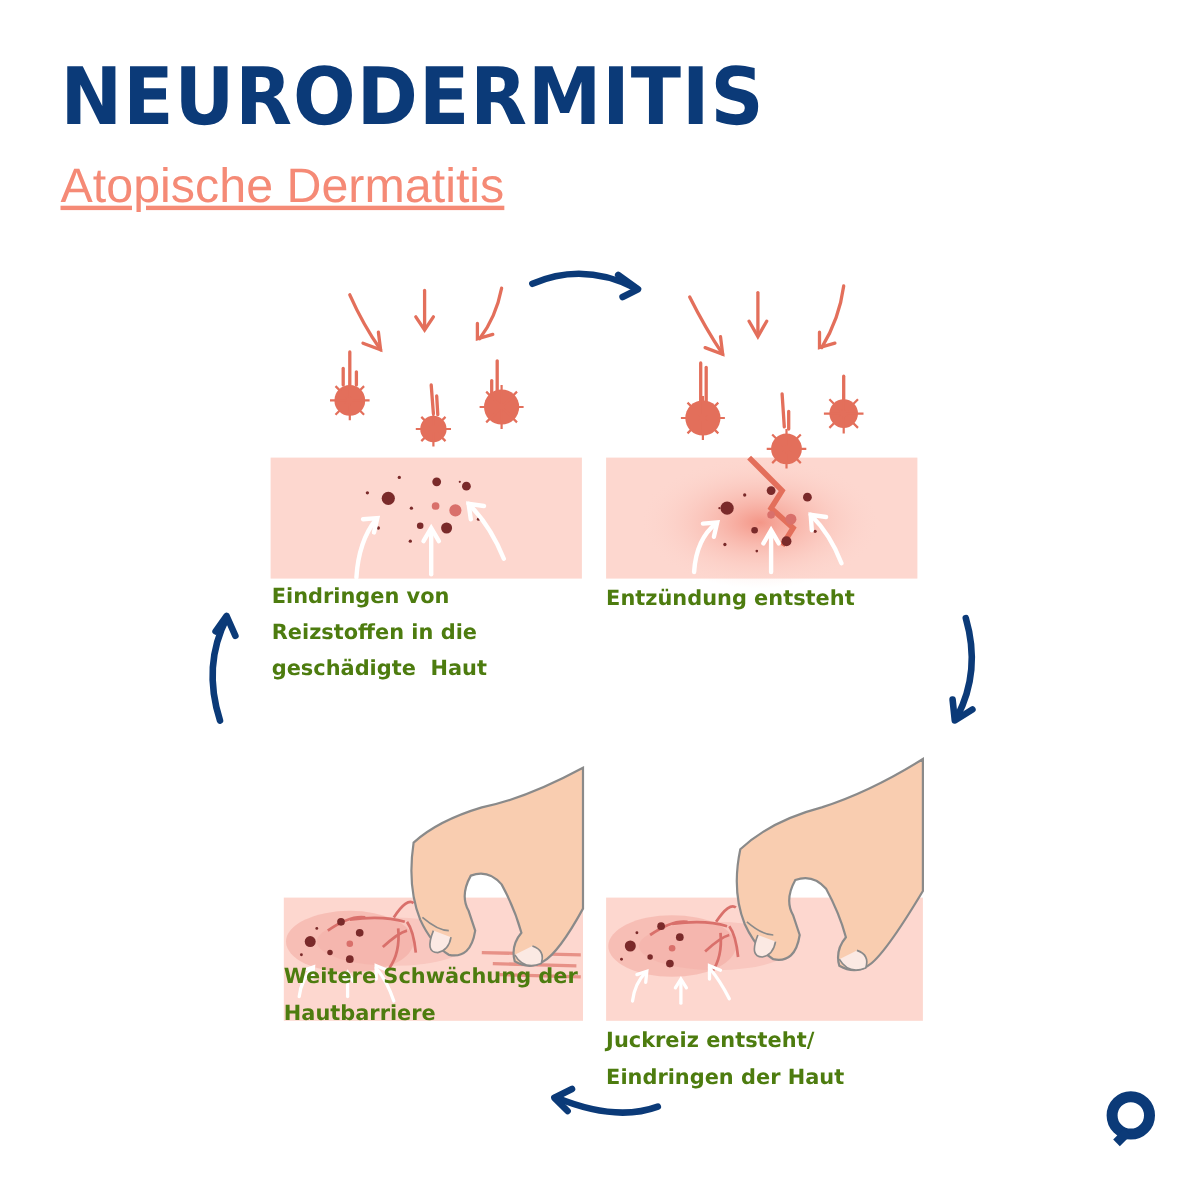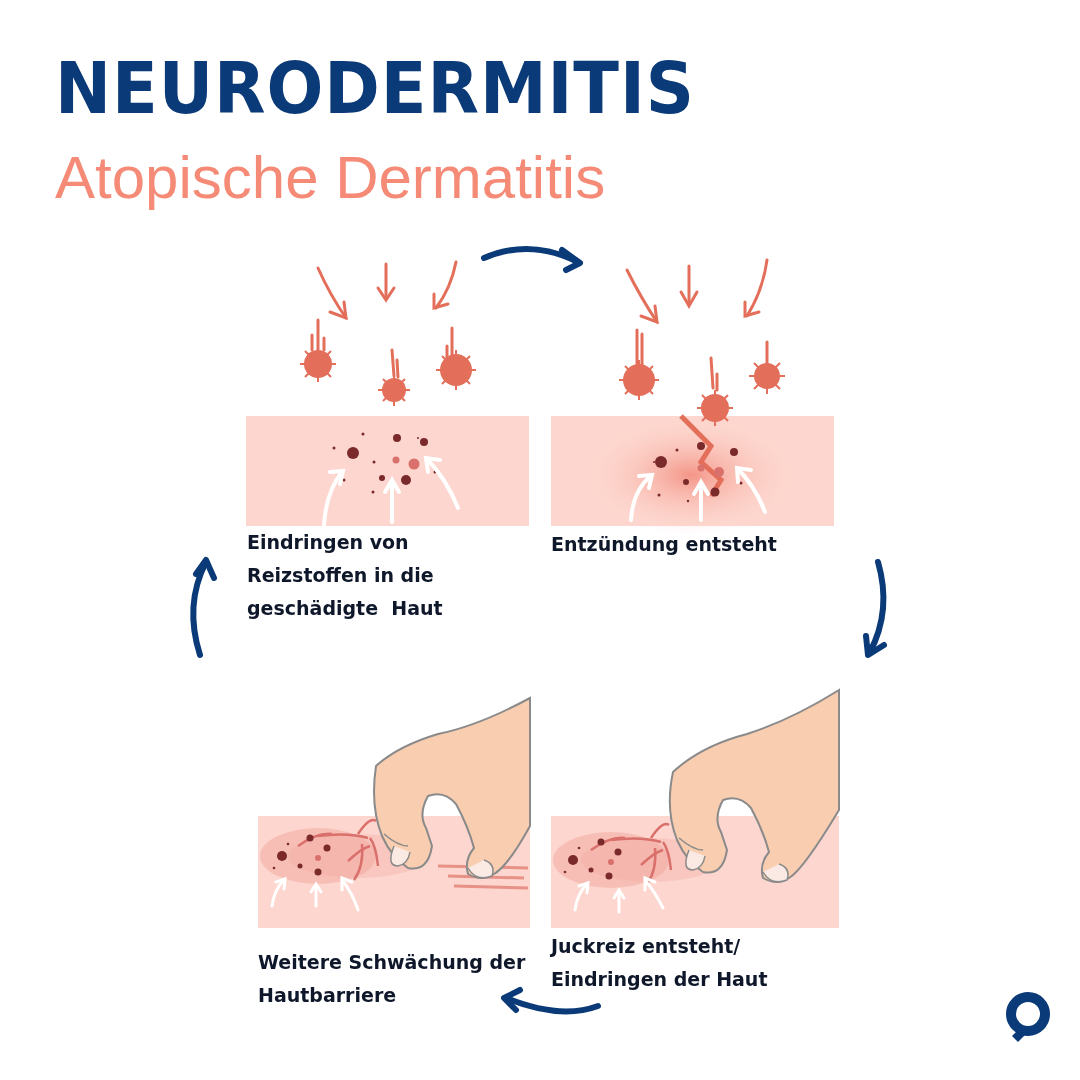--- a/index.html
+++ b/index.html
@@ -8,30 +8,30 @@
 
   .title {
     position: absolute; left: 55px; top: 52px;
     font-family: "DejaVu Sans", "Liberation Sans", sans-serif;
     font-weight: bold; font-size: 72px; letter-spacing: 1px;
     color: #0b3a78; line-height: 1; transform: scaleX(0.93); transform-origin: left top;
   }
   .subtitle {
     position: absolute; left: 55px; top: 148px;
     font-family: "Liberation Sans", "DejaVu Sans", sans-serif;
-    font-size: 60px; color: #f58a76; line-height: 1;
+    font-size: 44px; color: #f58a76; line-height: 1; text-decoration: underline;
   }
 
   .panel { position: absolute; }
   .skin { position: absolute; background: #fdd7cf; }
 
   .caption {
     position: absolute;
     font-family: "DejaVu Sans", "Liberation Sans", sans-serif;
-    font-weight: bold; font-size: 19px; line-height: 33px; color: #0f172a;
+    font-weight: bold; font-size: 19px; line-height: 33px; color: #4d7c0f;
     white-space: pre;
   }
 
   svg { position: absolute; overflow: visible; }
 </style>
 </head>
 <body>
 
 <div class="title">NEURODERMITIS</div>
 <div class="subtitle">Atopische Dermatitis</div>
@@ -250,21 +250,21 @@
       <path d="M24 220 Q26 204 36 194"></path>
         <path d="M28 196 L37 193 L36 203"></path>
       <path d="M68 222 L68 202"></path>
         <path d="M63 208 L68 200 L73 208"></path>
       <path d="M112 218 Q104 202 94 190"></path>
         <path d="M94 200 L94 188 L104 192"></path>
     </g>
   </svg>
 </div>
 
-<div class="caption" style="left:258px;top:946px">Weitere Schwächung der
+<div class="caption" style="left:258px;top:872px">Weitere Schwächung der
 Hautbarriere</div>
 <div class="caption" style="left:551px;top:930px">Juckreiz entsteht/
 Eindringen der Haut</div>
 
 <svg style="left:1000px;top:990px;width:56px;height:56px" viewBox="0 0 56 56">
   <circle cx="28" cy="24" r="17" fill="none" stroke="#0b3a78" stroke-width="10"></circle>
   <path d="M12 46 L22 36 L28 42 L18 52 Z" fill="#0b3a78"></path>
 </svg>
 
 </body></html>

